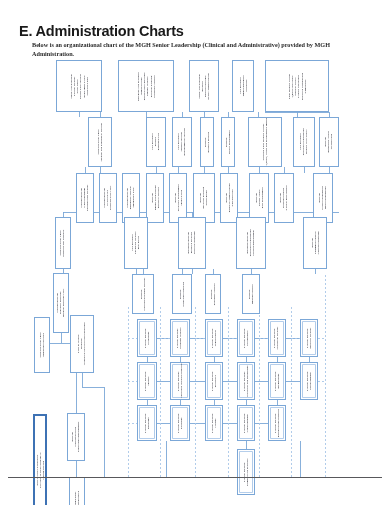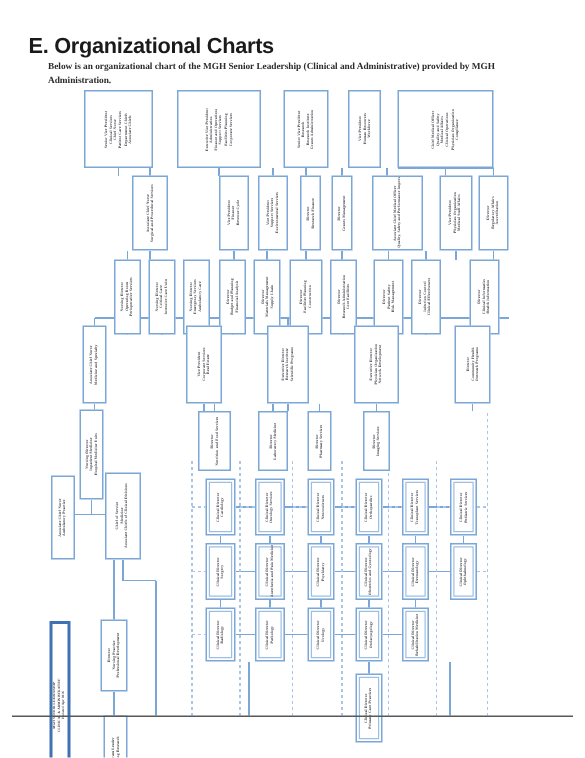--- a/index.html
+++ b/index.html
@@ -79,21 +79,21 @@
   .bottom-rule{
     position:absolute;left:8px;top:477px;width:374px;height:0;
     border-top:1.6px solid #58585b;
   }
 </style>
 </head>
 <body>
 
 <div id="page">
 
-  <div class="doc-title">E. Organizational Charts</div>
+  <div class="doc-title">E. Administration Charts</div>
   <div class="doc-intro">Below is an organizational chart of the MGH Senior Leadership (Clinical and Administrative) provided by MGH Administration.</div>
 
   <div id="chart">
     <svg viewBox="0 0 390 420" aria-hidden="true">
       <g stroke="#7BA7D7" stroke-width="0.9" fill="none" shape-rendering="crispEdges">
 
         <path d="M79,55 L79,60"></path>
         <path d="M100,55 L100,58 L100,60"></path>
         <path d="M146,55 L146,60"></path>
         <path d="M182,55 L182,60"></path>

